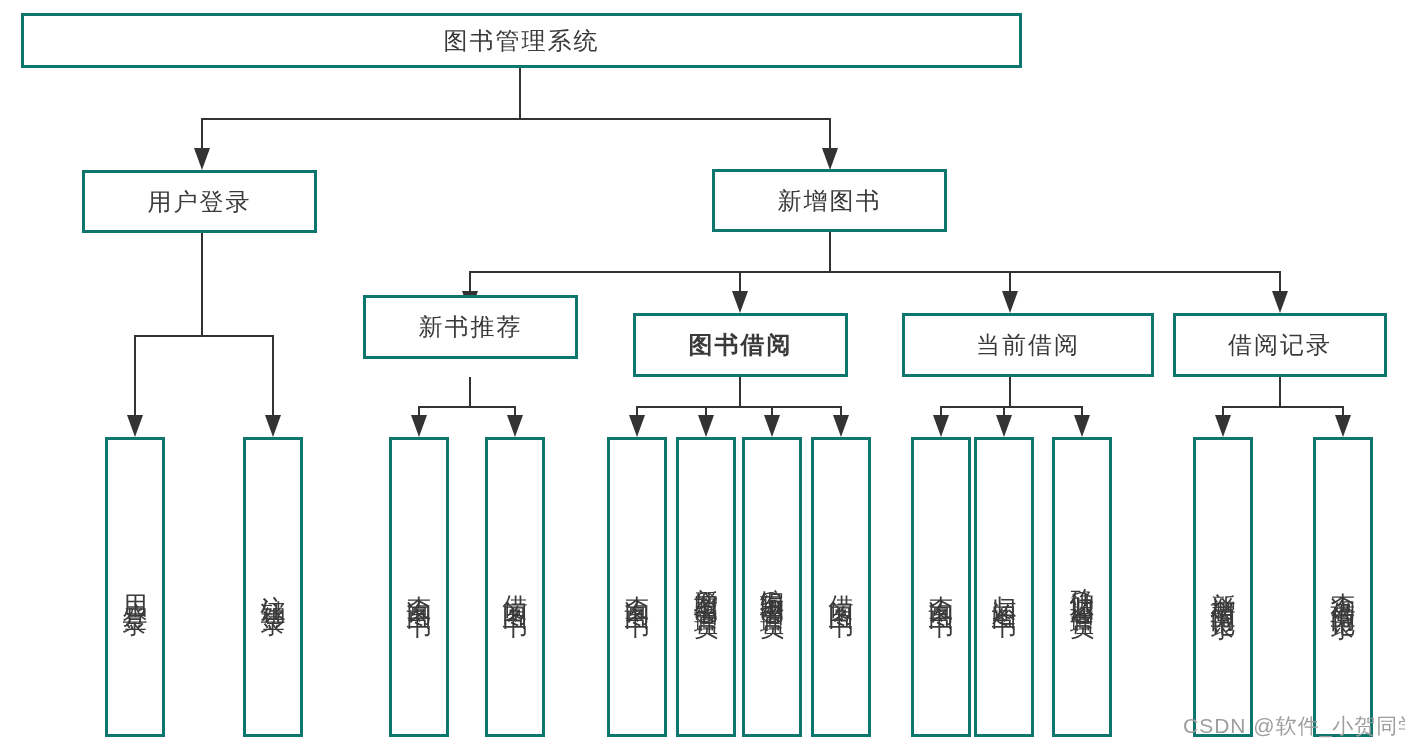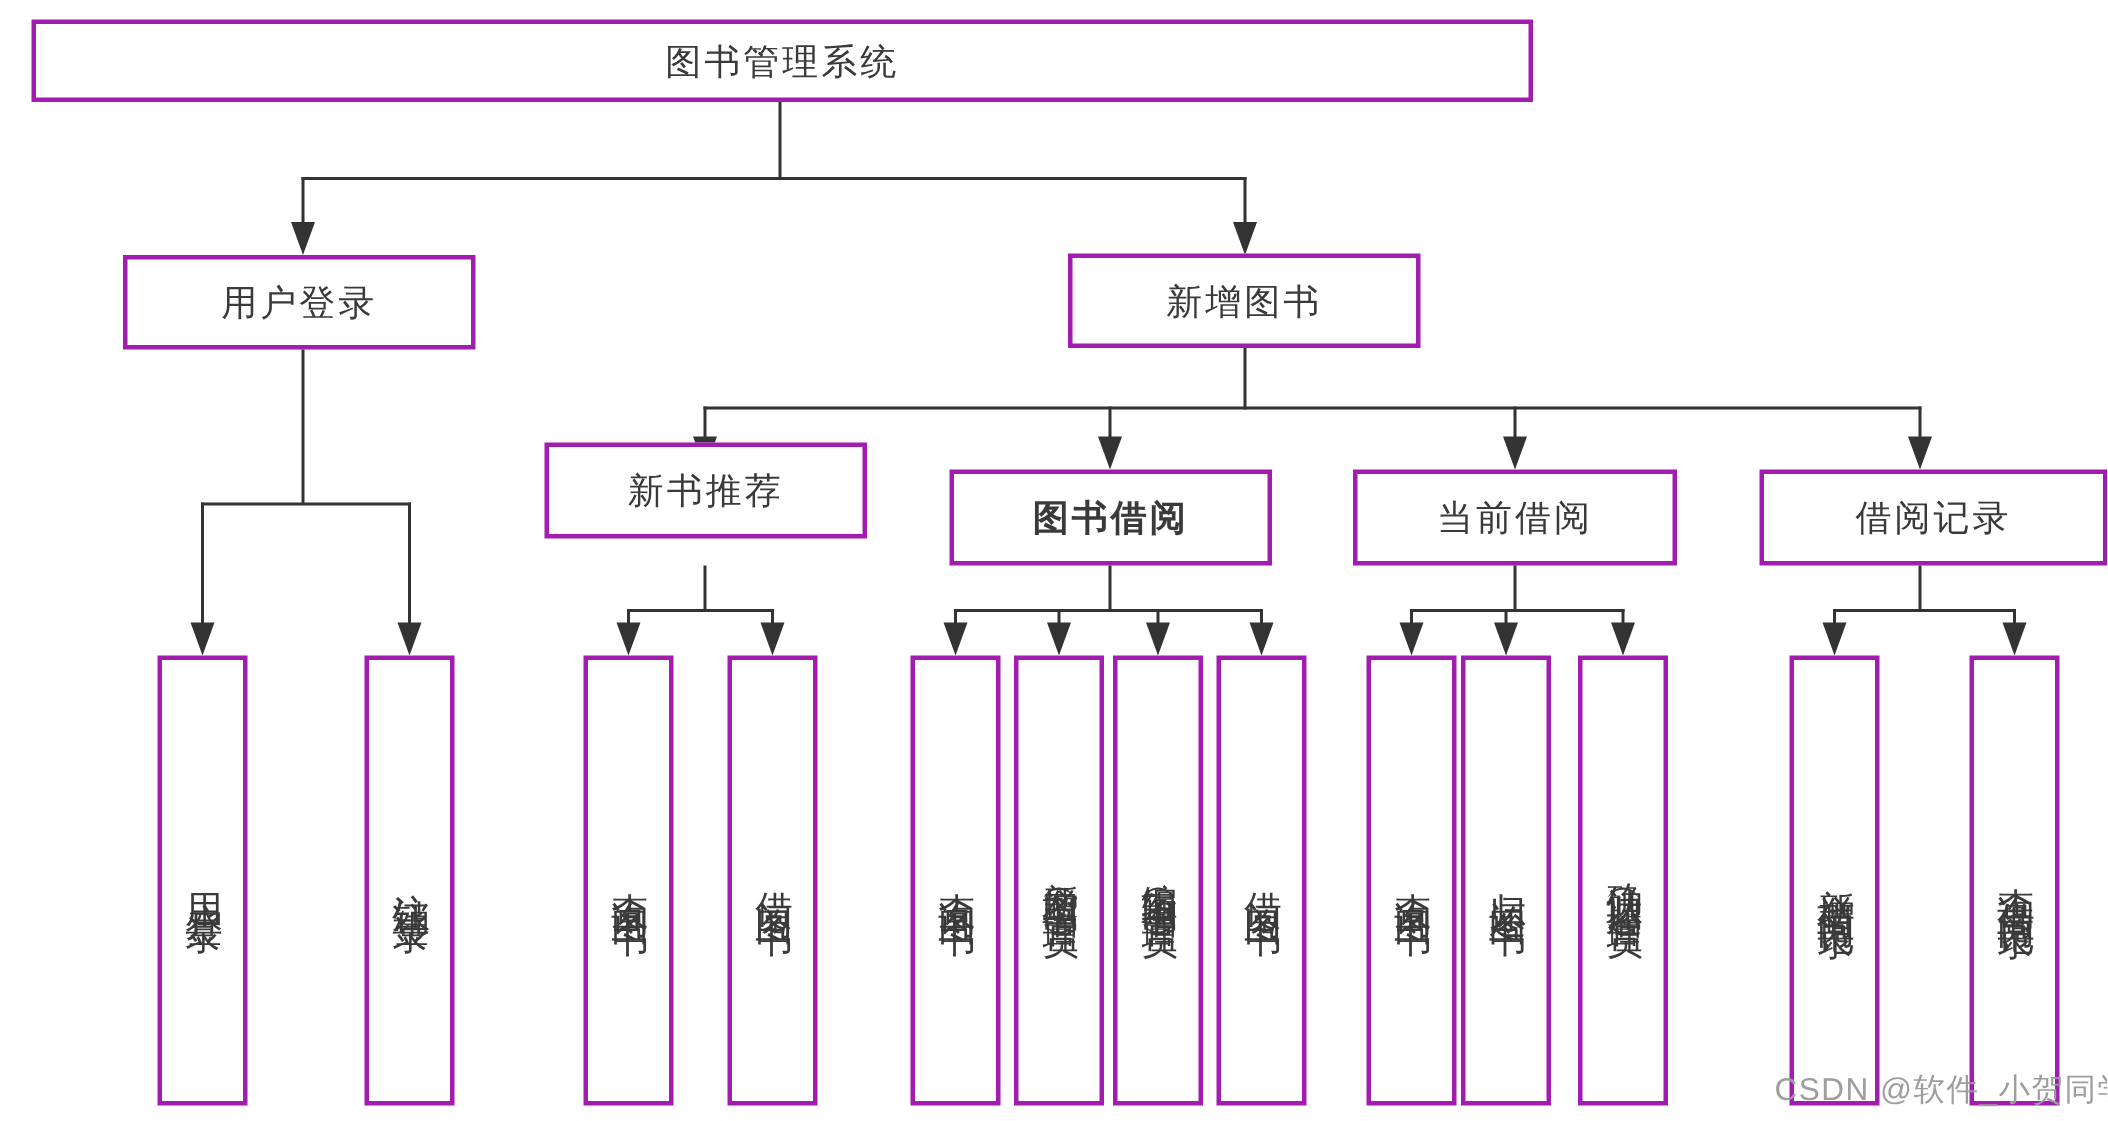--- a/index.html
+++ b/index.html
@@ -6,21 +6,21 @@
   #canvas{
     position:relative;
     width:1405px;height:747px;
     background:#ffffff;
     font-family:"Liberation Sans","DejaVu Sans",sans-serif;
     overflow:hidden;
   }
   .node{
     position:absolute;
     box-sizing:border-box;
-    border:3px solid #a21caf;
+    border:3px solid #0f766e;
     background:#ffffff;
     display:flex;
     align-items:center;
     justify-content:center;
     color:#3a3a3a;
   }
   .hnode{font-size:24px;letter-spacing:2px;}
   .leaf{width:60px;top:437px;height:300px;}
   .leaf .vtext{
     writing-mode:vertical-rl;
@@ -88,24 +88,24 @@
   <div class="arrow" style="left:1002px;top:291px;"></div>
   <div class="vline" style="left:1279px;top:271px;height:22px;"></div>
   <div class="arrow" style="left:1272px;top:291px;"></div>
 
   <div class="node hnode" style="left:363px;top:295px;width:215px;height:64px;">
     <span>新书推荐</span>
   </div>
   <div class="node hnode" style="left:633px;top:313px;width:215px;height:64px;font-weight:bold;">
     <span>图书借阅</span>
   </div>
-  <div class="node hnode" style="left:902px;top:313px;width:216px;height:64px;">
+  <div class="node hnode" style="left:902px;top:313px;width:252px;height:64px;">
     <span>当前借阅</span>
   </div>
-  <div class="node hnode" style="left:1173px;top:313px;width:232px;height:64px;">
+  <div class="node hnode" style="left:1173px;top:313px;width:214px;height:64px;">
     <span>借阅记录</span>
   </div>
 
   <div class="vline" style="left:469px;top:377px;height:30px;"></div>
   <div class="hline" style="left:418px;top:406px;width:98px;"></div>
   <div class="vline" style="left:418px;top:406px;height:10px;"></div>
   <div class="arrow" style="left:411px;top:415px;"></div>
   <div class="vline" style="left:514px;top:406px;height:10px;"></div>
   <div class="arrow" style="left:507px;top:415px;"></div>
 

